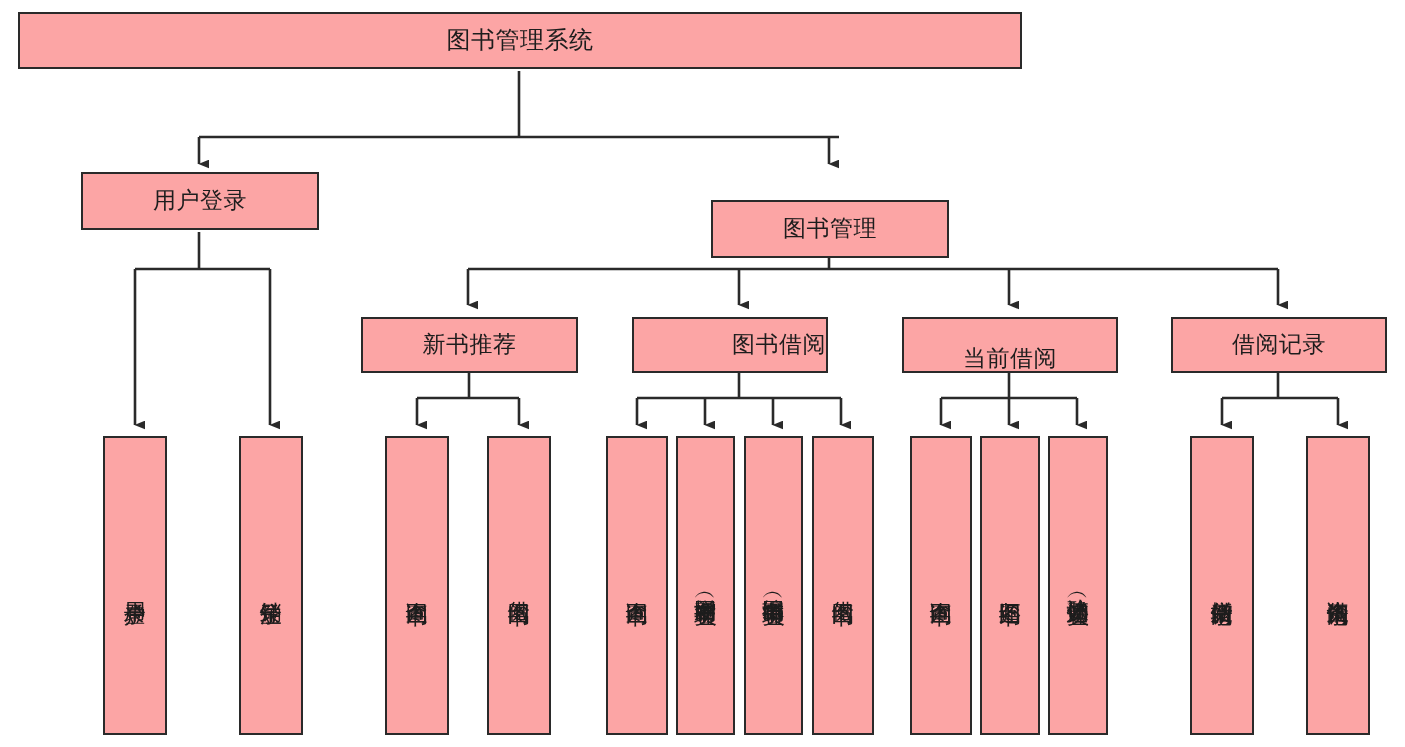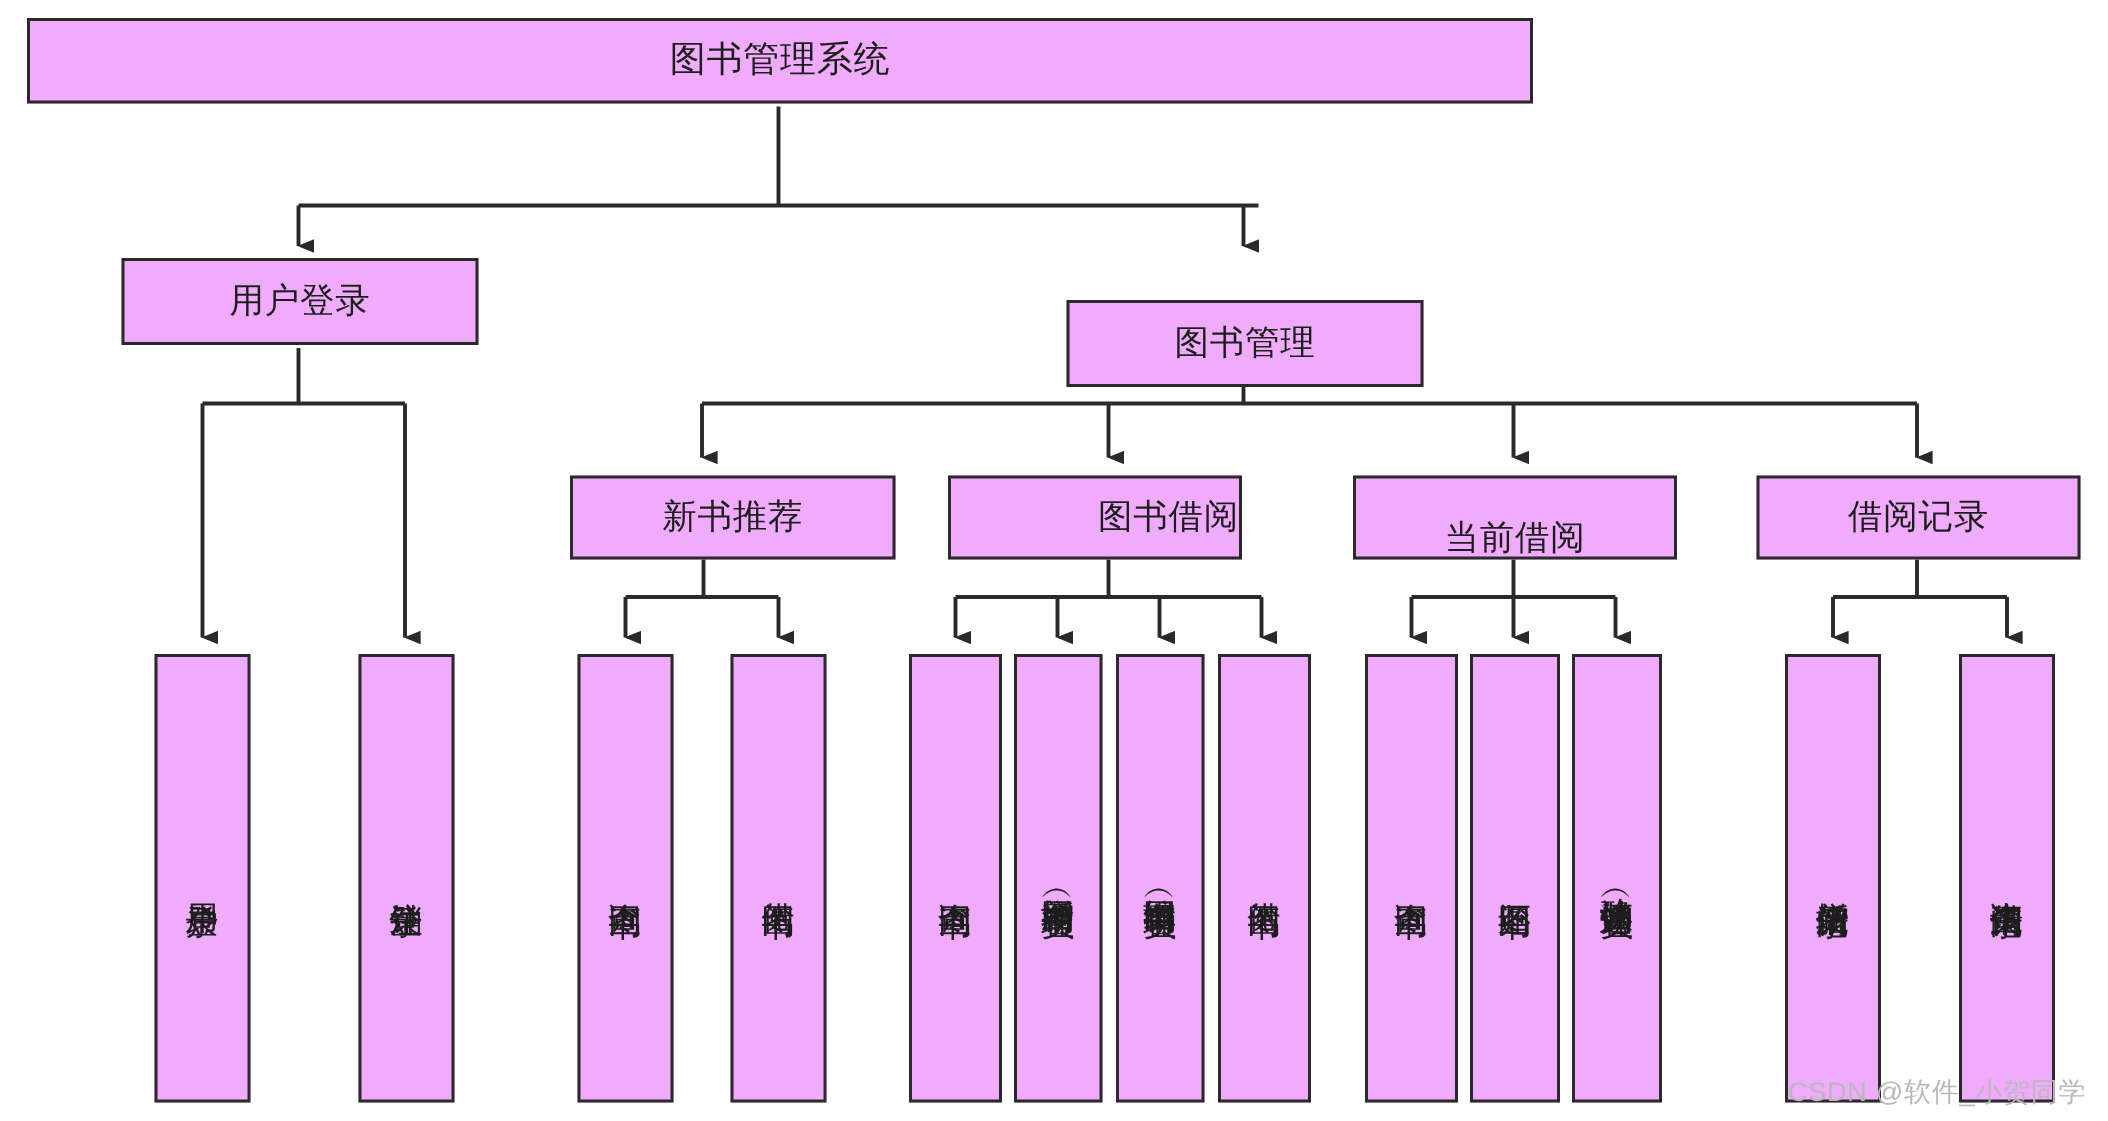--- a/index.html
+++ b/index.html
@@ -22,21 +22,21 @@
     position: absolute;
     left: 0;
     top: 0;
     width: 1405px;
     height: 747px;
     pointer-events: none;
   }
   .node {
     position: absolute;
     box-sizing: border-box;
-    background: #f0abfc;
+    background: #fca5a5;
     border: 2px solid #2a2a2a;
     display: flex;
     align-items: center;
     justify-content: center;
     color: #1d1d1d;
   }
   .node .label {
     display: block;
     text-align: center;
     line-height: 1.04;
@@ -133,21 +133,21 @@
     <span class="label">图书管理系统</span>
   </div>
 
   <div class="node horiz" style="left:81px; top:172px; width:238px; height:58px;">
     <span class="label">用户登录</span>
   </div>
   <div class="node horiz" style="left:711px; top:172px; width:238px; height:58px;margin-top:28px;">
     <span class="label">图书管理</span>
   </div>
 
-  <div class="node horiz" style="left:380px; top:317px; width:217px; height:56px;font-family:Liberation Serif, serif;">
+  <div class="node horiz" style="left:361px; top:317px; width:217px; height:56px;font-family:Liberation Serif, serif;">
     <span class="label">新书推荐</span>
   </div>
   <div class="node horiz" style="left:632px; top:317px; width:196px; height:56px;justify-content:flex-end;">
     <span class="label">图书借阅</span>
   </div>
   <div class="node horiz" style="left:902px; top:317px; width:216px; height:56px;align-items:flex-end;">
     <span class="label">当前借阅</span>
   </div>
   <div class="node horiz" style="left:1171px; top:317px; width:216px; height:56px;">
     <span class="label">借阅记录</span>
@@ -190,15 +190,14 @@
     <span class="label">确认归还（管理员）</span>
   </div>
 
   <div class="node vert" style="left:1190px; top:436px; width:64px; height:299px;">
     <span class="label">新增借阅记录</span>
   </div>
   <div class="node vert" style="left:1306px; top:436px; width:64px; height:299px;">
     <span class="label">查询借阅记录</span>
   </div>
 
-  <div class="watermark">CSDN @软件_小贺同学</div>
 
 </div>
 
 </body></html>

